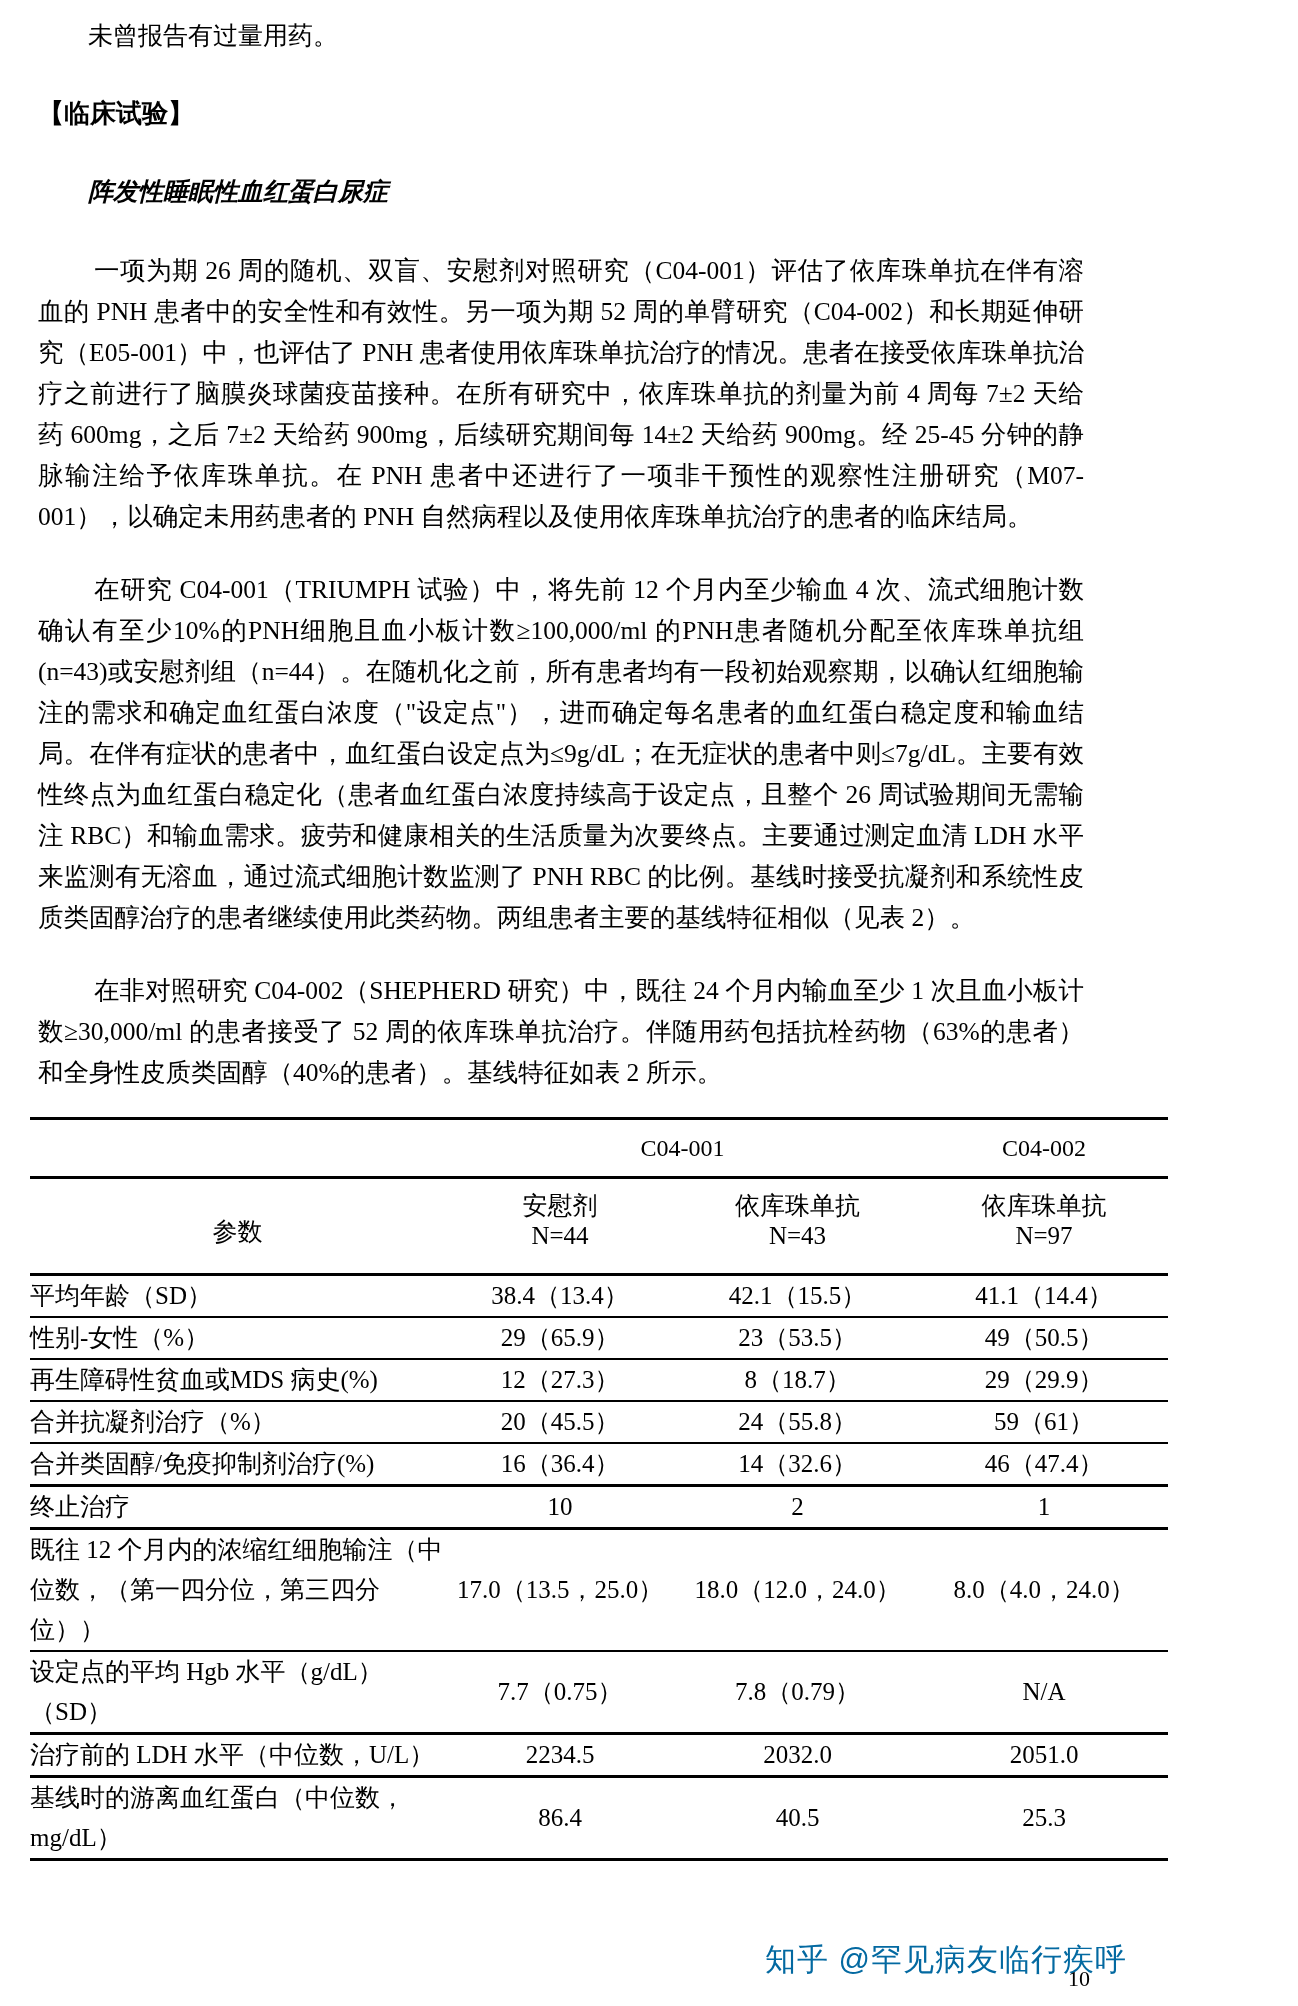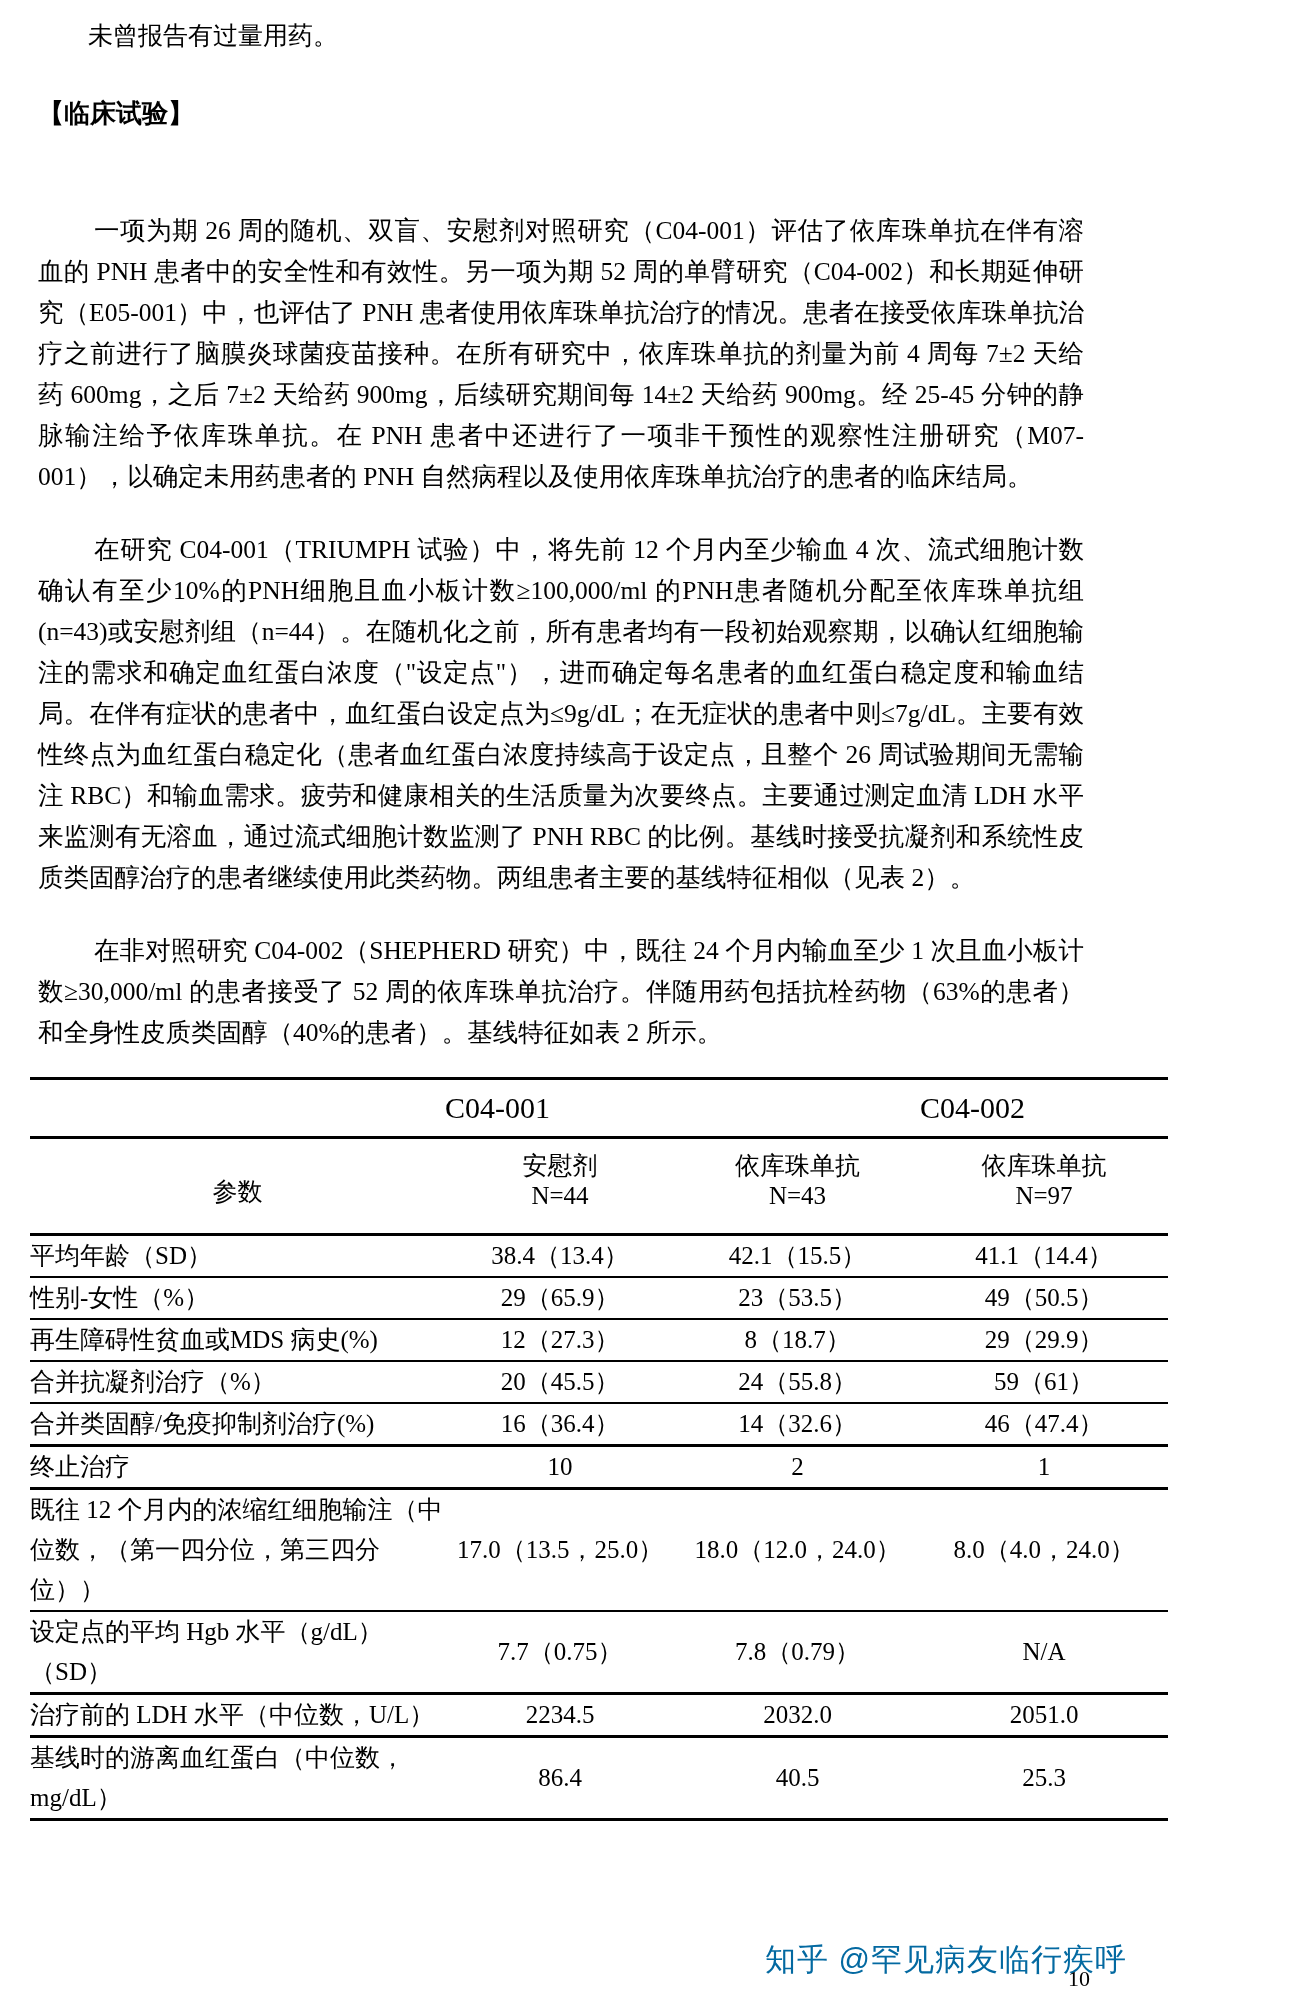--- a/index.html
+++ b/index.html
@@ -77,22 +77,22 @@
   }
   .col-param  { width: 415px; }
   .col-a      { width: 230px; }
   .col-b      { width: 245px; }
   .col-c      { width: 248px; }
 
   .rule-thick { border-top: 3px solid #000; }
 
   tr.hdr-study > td {
     height: 56px;
-    text-align: left;
-    font-size: 30px;
+    text-align: center;
+    font-size: 24px;
   }
   tr.hdr-names > td {
     text-align: center;
     font-size: 25px;
     padding-top: 10px;
   }
   tr.hdr-n > td {
     text-align: center;
     font-size: 25px;
     padding-bottom: 23px;
@@ -145,20 +145,21 @@
   <div class="spacer-sm"></div>
 
   <div class="line-indent-1">未曾报告有过量用药。</div>
 
   <div class="spacer-md"></div>
 
   <div class="section-head">【临床试验】</div>
 
   <div class="spacer-md"></div>
 
+  <div class="sub-head-italic">阵发性睡眠性血红蛋白尿症</div>
 
   <div class="spacer-md"></div>
 
   <p class="body-para">一项为期 26 周的随机、双盲、安慰剂对照研究（C04-001）评估了依库珠单抗在伴有溶血的 PNH 患者中的安全性和有效性。另一项为期 52 周的单臂研究（C04-002）和长期延伸研究（E05-001）中，也评估了 PNH 患者使用依库珠单抗治疗的情况。患者在接受依库珠单抗治疗之前进行了脑膜炎球菌疫苗接种。在所有研究中，依库珠单抗的剂量为前 4 周每 7±2 天给药 600mg，之后 7±2 天给药 900mg，后续研究期间每 14±2 天给药 900mg。经 25-45 分钟的静脉输注给予依库珠单抗。在 PNH 患者中还进行了一项非干预性的观察性注册研究（M07-001），以确定未用药患者的 PNH 自然病程以及使用依库珠单抗治疗的患者的临床结局。</p>
 
   <div class="spacer-sm"></div>
 
   <p class="body-para">在研究 C04-001（TRIUMPH 试验）中，将先前 12 个月内至少输血 4 次、流式细胞计数确认有至少10%的PNH细胞且血小板计数≥100,000/ml 的PNH患者随机分配至依库珠单抗组(n=43)或安慰剂组（n=44）。在随机化之前，所有患者均有一段初始观察期，以确认红细胞输注的需求和确定血红蛋白浓度（"设定点"），进而确定每名患者的血红蛋白稳定度和输血结局。在伴有症状的患者中，血红蛋白设定点为≤9g/dL；在无症状的患者中则≤7g/dL。主要有效性终点为血红蛋白稳定化（患者血红蛋白浓度持续高于设定点，且整个 26 周试验期间无需输注 RBC）和输血需求。疲劳和健康相关的生活质量为次要终点。主要通过测定血清 LDH 水平来监测有无溶血，通过流式细胞计数监测了 PNH RBC 的比例。基线时接受抗凝剂和系统性皮质类固醇治疗的患者继续使用此类药物。两组患者主要的基线特征相似（见表 2）。</p>
 
   <div class="spacer-sm"></div>

